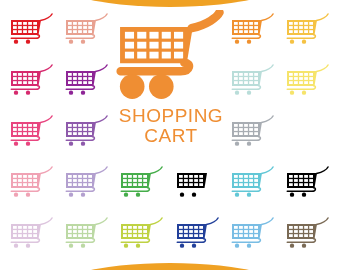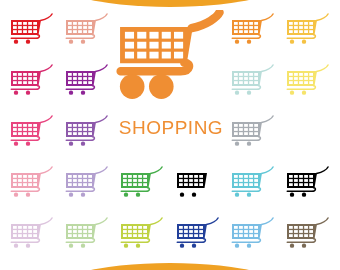--- a/index.html
+++ b/index.html
@@ -683,16 +683,17 @@
         <rect x="38.36" y="34.40" width="7.52" height="5.60" fill="#ffffff"></rect>
         <rect x="48.48" y="34.40" width="7.52" height="5.60" fill="#ffffff"></rect>
         <path d="M63,15 C76,12 84,6 86,2" fill="none" stroke="#ef8e33" stroke-width="7" stroke-linecap="round"></path>
         <path d="M4.5,50.5 L54,50.5 C62,50.5 63,43.5 57,43.5" fill="none" stroke="#ef8e33" stroke-width="7" stroke-linecap="round" stroke-linejoin="round"></path>
         <circle cx="14" cy="63.15" r="10.15" fill="#ef8e33"></circle>
         <circle cx="38" cy="63.15" r="10.15" fill="#ef8e33"></circle>
       </svg>
     </div>
 
   <div class="title-block">
-    <span class="title-line" style="color: rgb(239, 142, 51); margin-top: 12px;">SHOPPING</span>
+    <span class="title-line" style="color: rgb(239, 142, 51);">SHOPPING</span>
+    <span class="title-line" style="color: rgb(239, 142, 51);">CART</span>
   </div>
 
 </div>
 
 </body></html>

